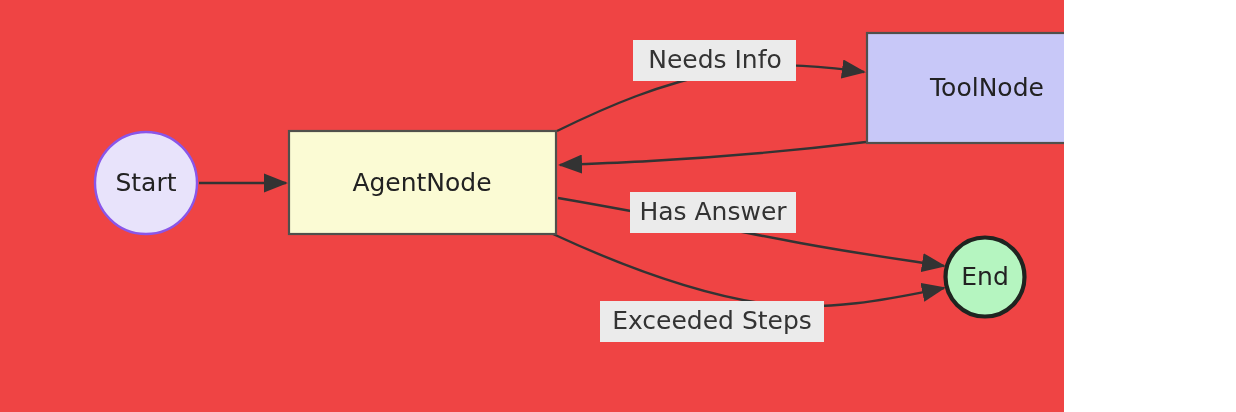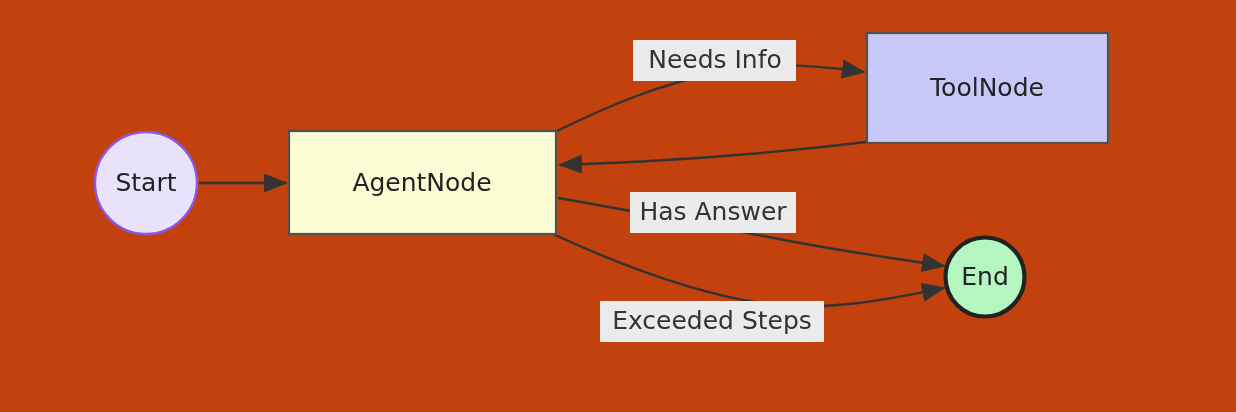--- a/index.html
+++ b/index.html
@@ -5,23 +5,23 @@
   html, body {
     margin: 0;
     padding: 0;
     background: #ffffff;
   }
   body {
     font-family: "DejaVu Sans", "Liberation Sans", sans-serif;
   }
   #diagram-root {
     position: relative;
-    width: 1236px;
+    width: 1064px;
     height: 412px;
-    background: #c2410c;
+    background: #ef4444;
     overflow: hidden;
   }
   svg#flow-svg {
     position: absolute;
     top: 0;
     left: 0;
     width: 1236px;
     height: 412px;
     display: block;
   }

